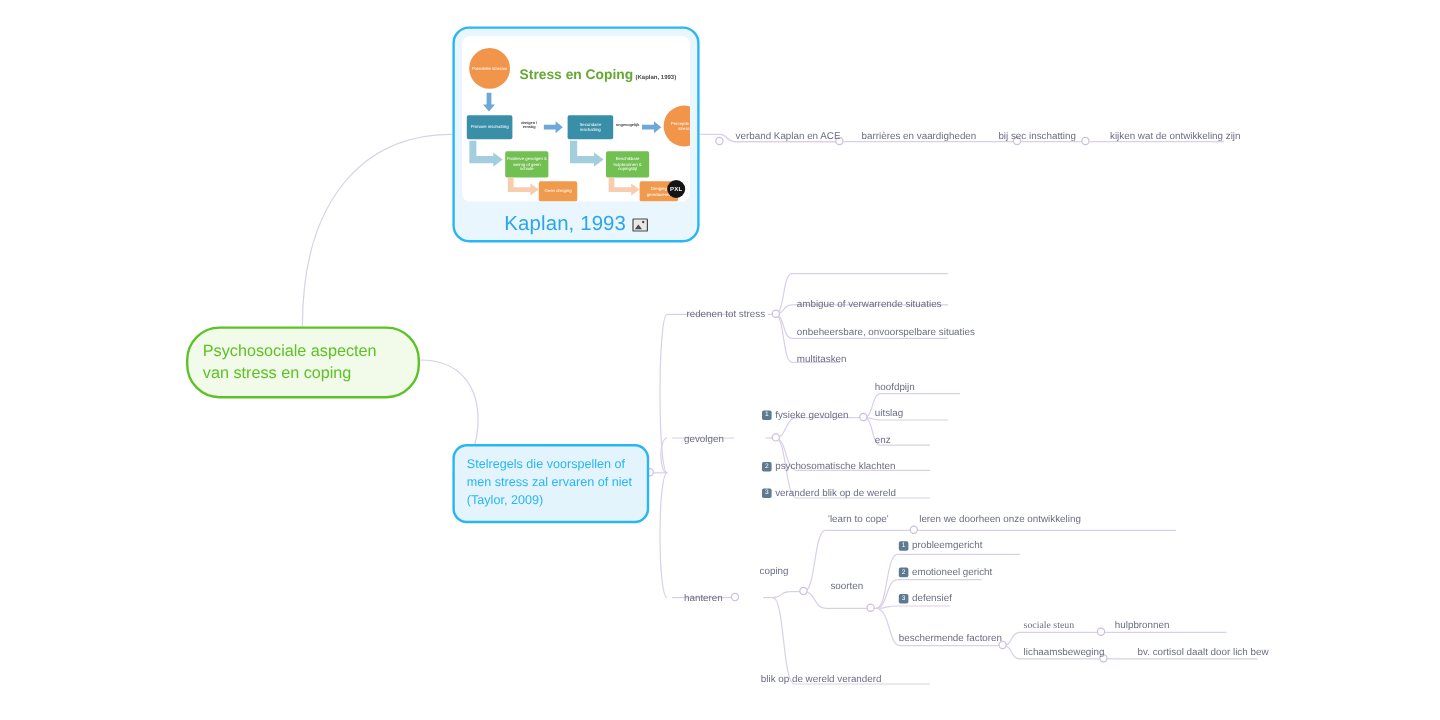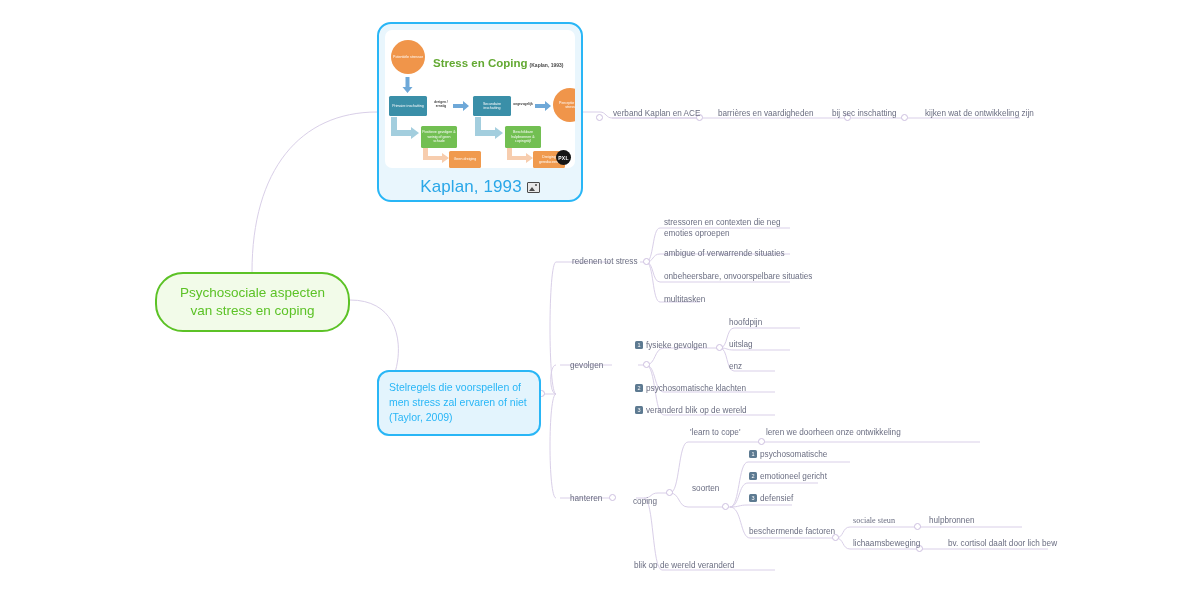--- a/index.html
+++ b/index.html
@@ -18,21 +18,20 @@
     position:absolute;
     left:155px;top:272px;width:195px;
     box-sizing:border-box;
     padding:10px 12px;
     background:#f2fbe9;
     border:2px solid #5cc226;
     border-radius:28px;
     color:#5cc226;
     font-size:13.5px;
     line-height:1.35;
-    text-align:center;
   }
 
   
   .image-node{
     position:absolute;
     left:377px;top:22px;width:206px;height:180px;
     box-sizing:border-box;
     background:#e9f6fd;
     border:2px solid #29b6f6;
     border-radius:14px;
@@ -323,22 +322,20 @@
     <span>kijken wat de ontwikkeling zijn</span></div>
 
   <div style="position:absolute;left:377px;top:370px;width:164px;box-sizing:border-box;
               background:#e3f4fd;border:2px solid #29b6f6;border-radius:12px;
               padding:8px 10px;color:#29b6f6;font-size:10.5px;line-height:1.45;">
     <span>Stelregels die voorspellen of men stress zal ervaren of niet (Taylor, 2009)</span>
   </div>
 
   <div class="lbl" style="left:572px;top:256px;">
     <span>redenen tot stress</span></div>
-  <div class="lbl wrap" style="left:664px;top:217px;width:132px;">
-    <span>stressoren en contexten die neg emoties oproepen</span></div>
   <div class="lbl" style="left:664px;top:248px;">
     <span>ambigue of verwarrende situaties</span></div>
   <div class="lbl" style="left:664px;top:271px;">
     <span>onbeheersbare, onvoorspelbare situaties</span></div>
   <div class="lbl" style="left:664px;top:294px;">
     <span>multitasken</span></div>
 
   <div class="lbl" style="left:570px;top:360px;">
     <span>gevolgen</span></div>
 
@@ -351,35 +348,35 @@
   <div class="lbl" style="left:729px;top:361px;">
     <span>enz</span></div>
 
   <div class="lbl" style="left:635px;top:383px;">
     <span class="badge">2</span><span>psychosomatische klachten</span></div>
   <div class="lbl" style="left:635px;top:405px;">
     <span class="badge">3</span><span>veranderd blik op de wereld</span></div>
 
   <div class="lbl" style="left:570px;top:493px;">
     <span>hanteren</span></div>
-  <div class="lbl" style="left:633px;top:496px;">
+  <div class="lbl" style="left:633px;top:470px;">
     <span>coping</span></div>
   <div class="lbl" style="left:634px;top:560px;">
     <span>blik op de wereld veranderd</span></div>
 
   <div class="lbl" style="left:690px;top:427px;">
     <span>'learn to cope'</span></div>
   <div class="lbl" style="left:766px;top:427px;">
     <span>leren we doorheen onze ontwikkeling</span></div>
 
   <div class="lbl" style="left:692px;top:483px;">
     <span>soorten</span></div>
 
   <div class="lbl" style="left:749px;top:449px;">
-    <span class="badge">1</span><span>psychosomatische</span></div>
+    <span class="badge">1</span><span>probleemgericht</span></div>
   <div class="lbl" style="left:749px;top:471px;">
     <span class="badge">2</span><span>emotioneel gericht</span></div>
   <div class="lbl" style="left:749px;top:493px;">
     <span class="badge">3</span><span>defensief</span></div>
   <div class="lbl" style="left:749px;top:526px;">
     <span>beschermende factoren</span></div>
 
   <div class="lbl" style="left:853px;top:515px;font-family:Liberation Serif, serif;">
     <span>sociale steun</span></div>
   <div class="lbl" style="left:929px;top:515px;">

